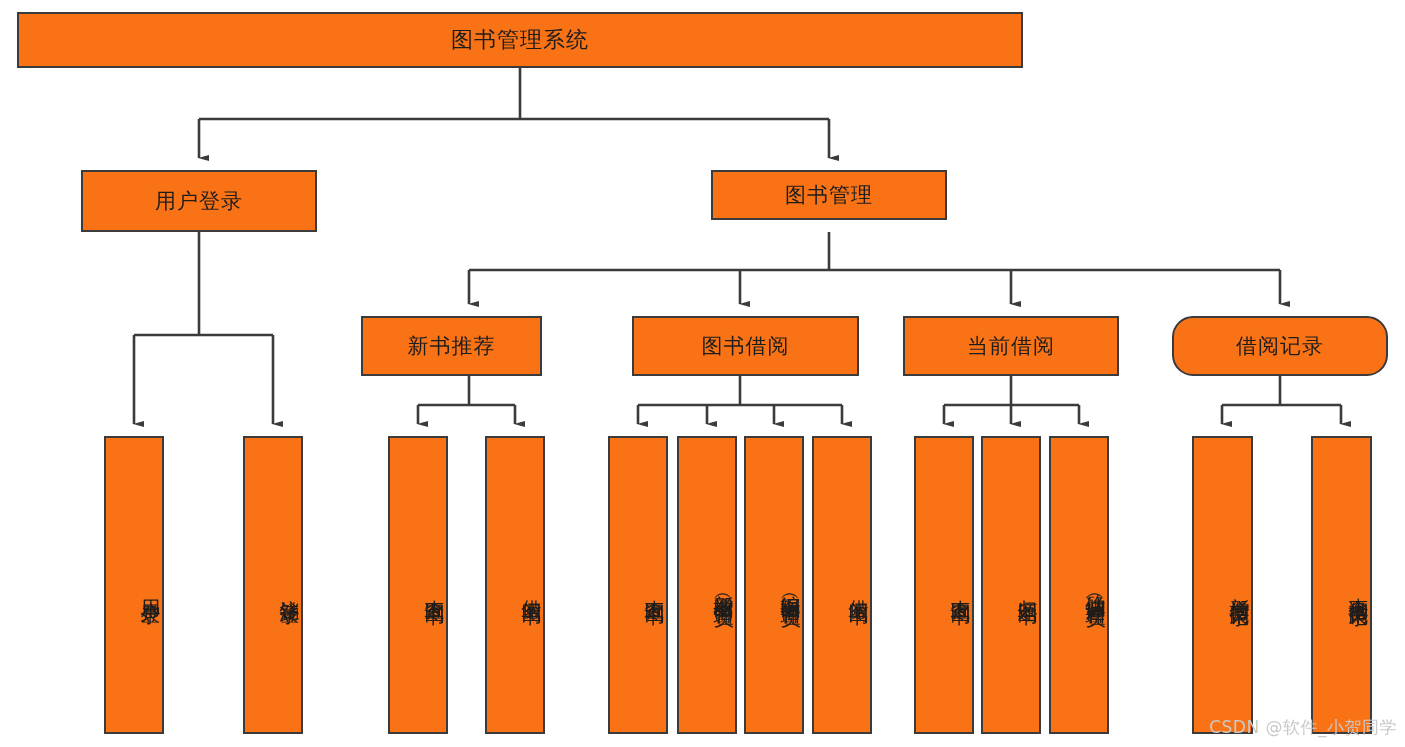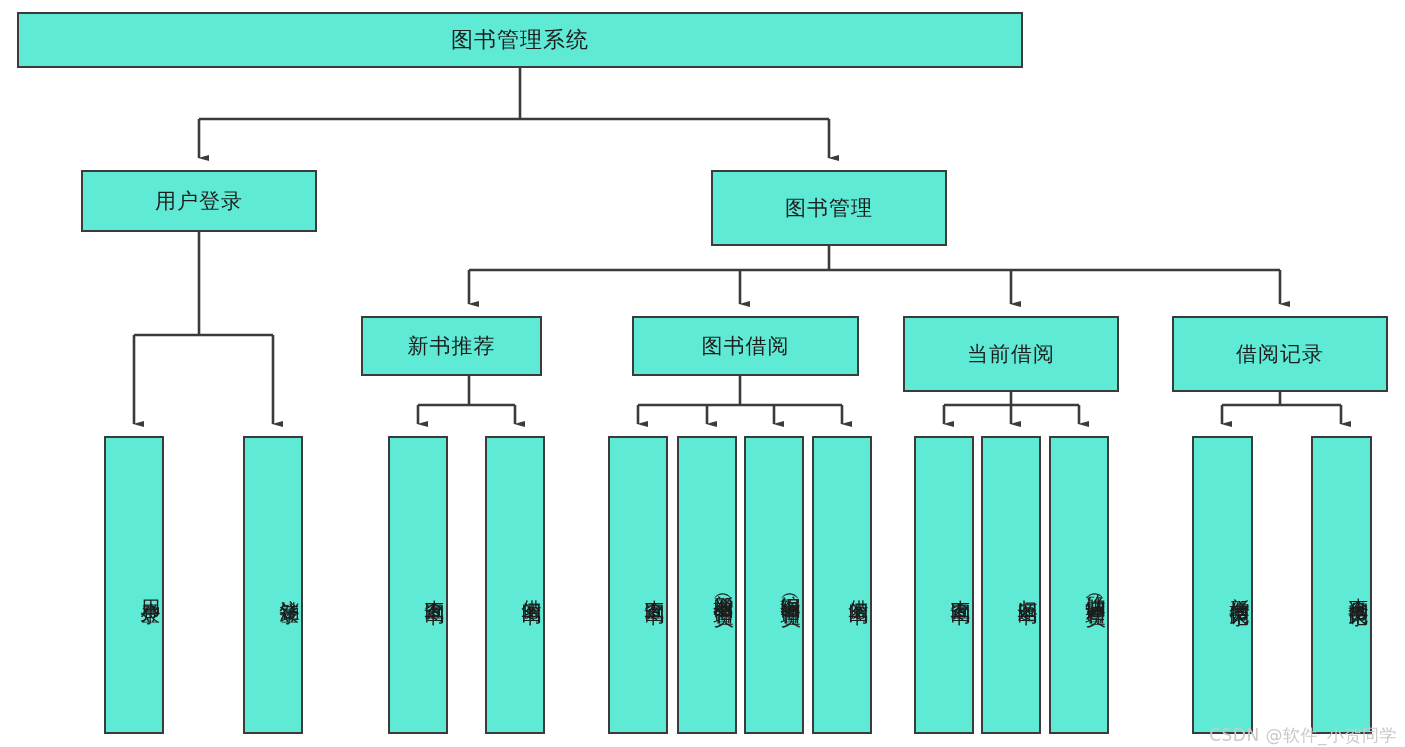--- a/index.html
+++ b/index.html
@@ -1,25 +1,25 @@
 <!DOCTYPE html>
 <html><head>
 <meta charset="utf-8">
 <style>
   html,body{margin:0;padding:0;background:#ffffff;}
   body{width:1405px;height:747px;overflow:hidden;font-family:"DejaVu Sans","Liberation Sans",sans-serif;}
   #stage{position:relative;width:1405px;height:747px;background:#fff;}
   svg#wires{position:absolute;left:0;top:0;width:1405px;height:747px;}
-  .node{position:absolute;box-sizing:border-box;background:#5eead4;border:2px solid #3b3b3b;
+  .node{position:absolute;box-sizing:border-box;background:#f97316;border:2px solid #3b3b3b;
         display:flex;align-items:center;justify-content:center;text-align:center;color:#1d1d1d;}
   .node.h{font-size:21px;letter-spacing:1px;}
   .node.v{writing-mode:vertical-rl;text-orientation:upright;font-size:20px;line-height:1.18;
           padding-top:6px;align-items:flex-start;justify-content:center;letter-spacing:2px;}
   .node.root{font-size:22px;}
-  #watermark{position:absolute;right:8px;bottom:0;font-size:17px;color:#c9c9c9;
+  #watermark{position:absolute;right:8px;bottom:8px;font-size:17px;color:#c9c9c9;
              letter-spacing:0.5px;white-space:nowrap;}
 </style>
 </head>
 <body>
 
 <div id="stage">
 
   <svg id="wires" viewBox="0 0 1405 747" xmlns="http://www.w3.org/2000/svg">
     <defs>
       <marker id="arw" markerWidth="10" markerHeight="11" refX="3" refY="10" orient="auto" markerUnits="userSpaceOnUse">
@@ -70,34 +70,34 @@
     </g>
   </svg>
 
   <div class="node h root" style="left: 17px; top: 12px; width: 1006px; height: 56px;">
       <span>图书管理系统</span>
     </div>
 
   <div class="node h" style="left: 81px; top: 170px; width: 236px; height: 62px;">
       <span>用户登录</span>
     </div>
-  <div class="node h" style="left: 711px; top: 170px; width: 236px; height: 76px;">
+  <div class="node h" style="left: 711px; top: 170px; width: 236px; height: 50px;">
       <span>图书管理</span>
     </div>
 
   <div class="node h" style="left: 361px; top: 316px; width: 181px; height: 60px;">
       <span>新书推荐</span>
     </div>
   <div class="node h" style="left: 632px; top: 316px; width: 227px; height: 60px;">
       <span>图书借阅</span>
     </div>
-  <div class="node h" style="left: 903px; top: 316px; width: 216px; height: 76px;">
+  <div class="node h" style="left: 903px; top: 316px; width: 216px; height: 60px;">
       <span>当前借阅</span>
     </div>
-  <div class="node h" style="left: 1172px; top: 316px; width: 216px; height: 76px;">
+  <div class="node h" style="left: 1172px; top: 316px; width: 216px; height: 60px; border-radius: 21px;">
       <span>借阅记录</span>
     </div>
 
   <div class="node v" style="left: 104px; top: 436px; width: 60px; height: 298px;">
       <span>用户登录</span>
     </div>
   <div class="node v" style="left: 243px; top: 436px; width: 60px; height: 298px;">
       <span>注销登录</span>
     </div>
   <div class="node v" style="left: 388px; top: 436px; width: 60px; height: 298px;">

